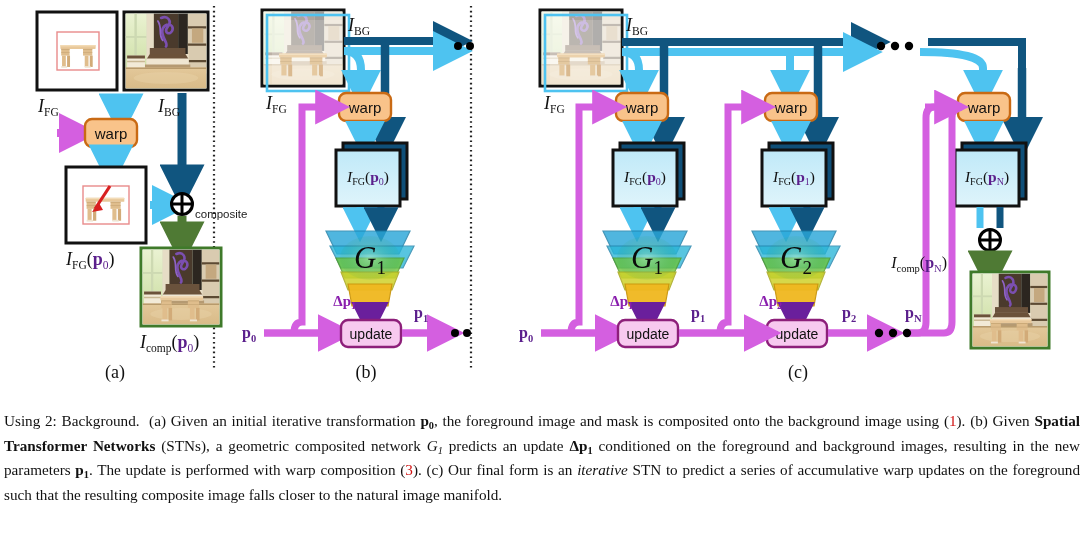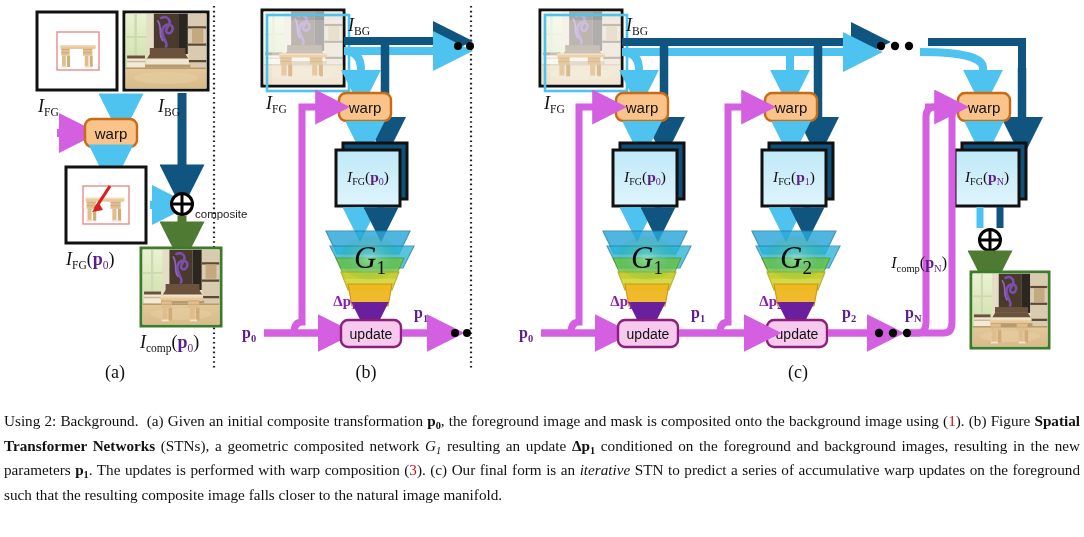--- a/index.html
+++ b/index.html
@@ -419,27 +419,27 @@
 
   <text x="115" y="378" text-anchor="middle" font-size="18" fill="#111" font-family="'Liberation Serif',serif">(a)</text>
   <text x="366" y="378" text-anchor="middle" font-size="18" fill="#111" font-family="'Liberation Serif',serif">(b)</text>
   <text x="798" y="378" text-anchor="middle" font-size="18" fill="#111" font-family="'Liberation Serif',serif">(c)</text>
 </svg>
 
 <div class="capwrap">
   <p class="caption">
     <span>Using 2:</span>
     <span>Background.</span>&nbsp;
-    <span>(a) Given an initial composite transformation</span>
-    <span class="bold">p<span class="sub">0</span></span><span>, the foreground image and mask is composited onto the background image using (</span><span class="red">1</span><span>). (b) Figure</span>
+    <span>(a) Given an initial iterative transformation</span>
+    <span class="bold">p<span class="sub">0</span></span><span>, the foreground image and mask is composited onto the background image using (</span><span class="red">1</span><span>). (b) Given</span>
     <b>Spatial Transformer Networks</b>
     <span>(STNs), a geometric composited network</span>
     <span class="mathit">G<span class="sub">1</span></span>
-    <span>resulting an update</span>
+    <span>predicts an update</span>
     <span class="bold">Δp<span class="sub">1</span></span>
     <span>conditioned on the foreground and background images, resulting in the new parameters</span>
-    <span class="bold">p<span class="sub">1</span></span><span>. The updates is performed with warp composition (</span><span class="red">3</span><span>). (c) Our final form is an</span>
+    <span class="bold">p<span class="sub">1</span></span><span>. The update is performed with warp composition (</span><span class="red">3</span><span>). (c) Our final form is an</span>
     <i>iterative</i>
     <span>STN to predict a series of accumulative warp updates on the foreground such that the resulting composite image falls closer to the natural image manifold.</span>
   </p>
 </div>
 
 </div>
 
 </body></html>

